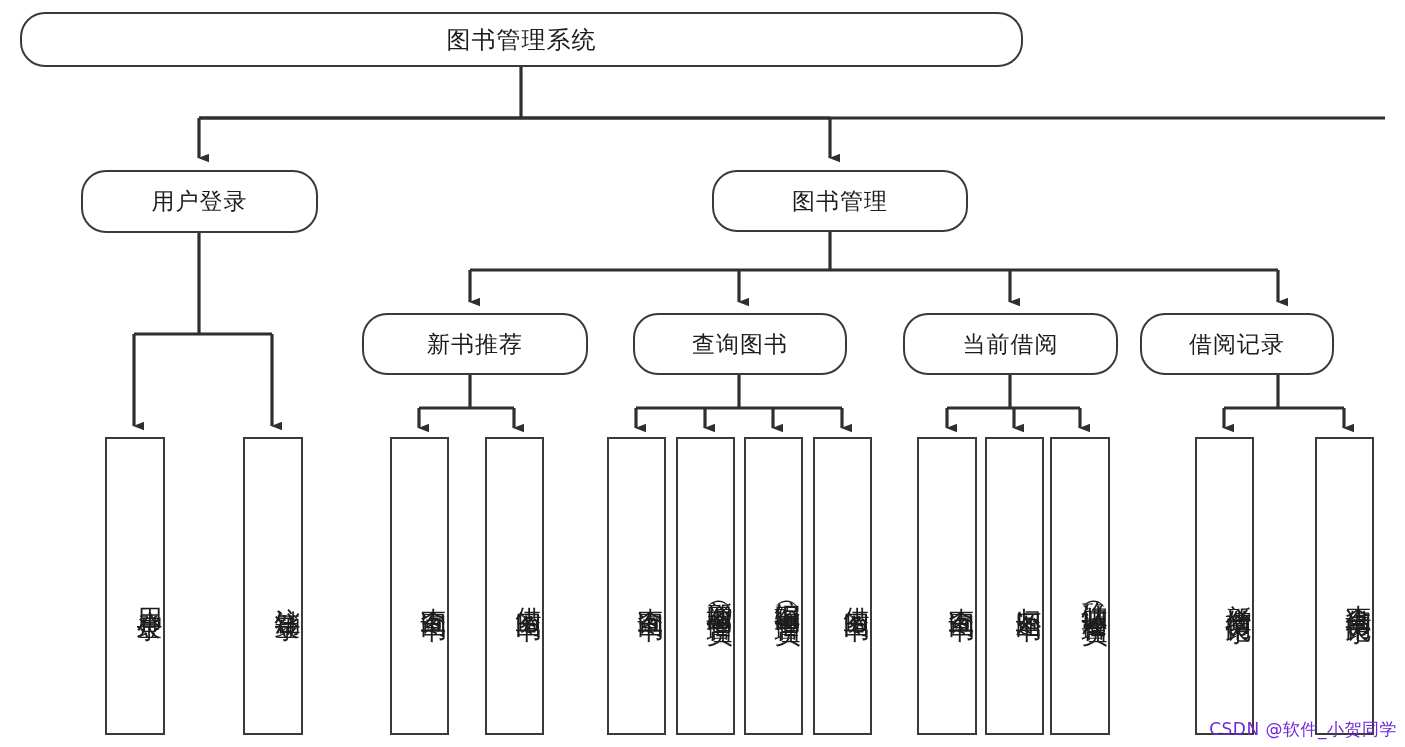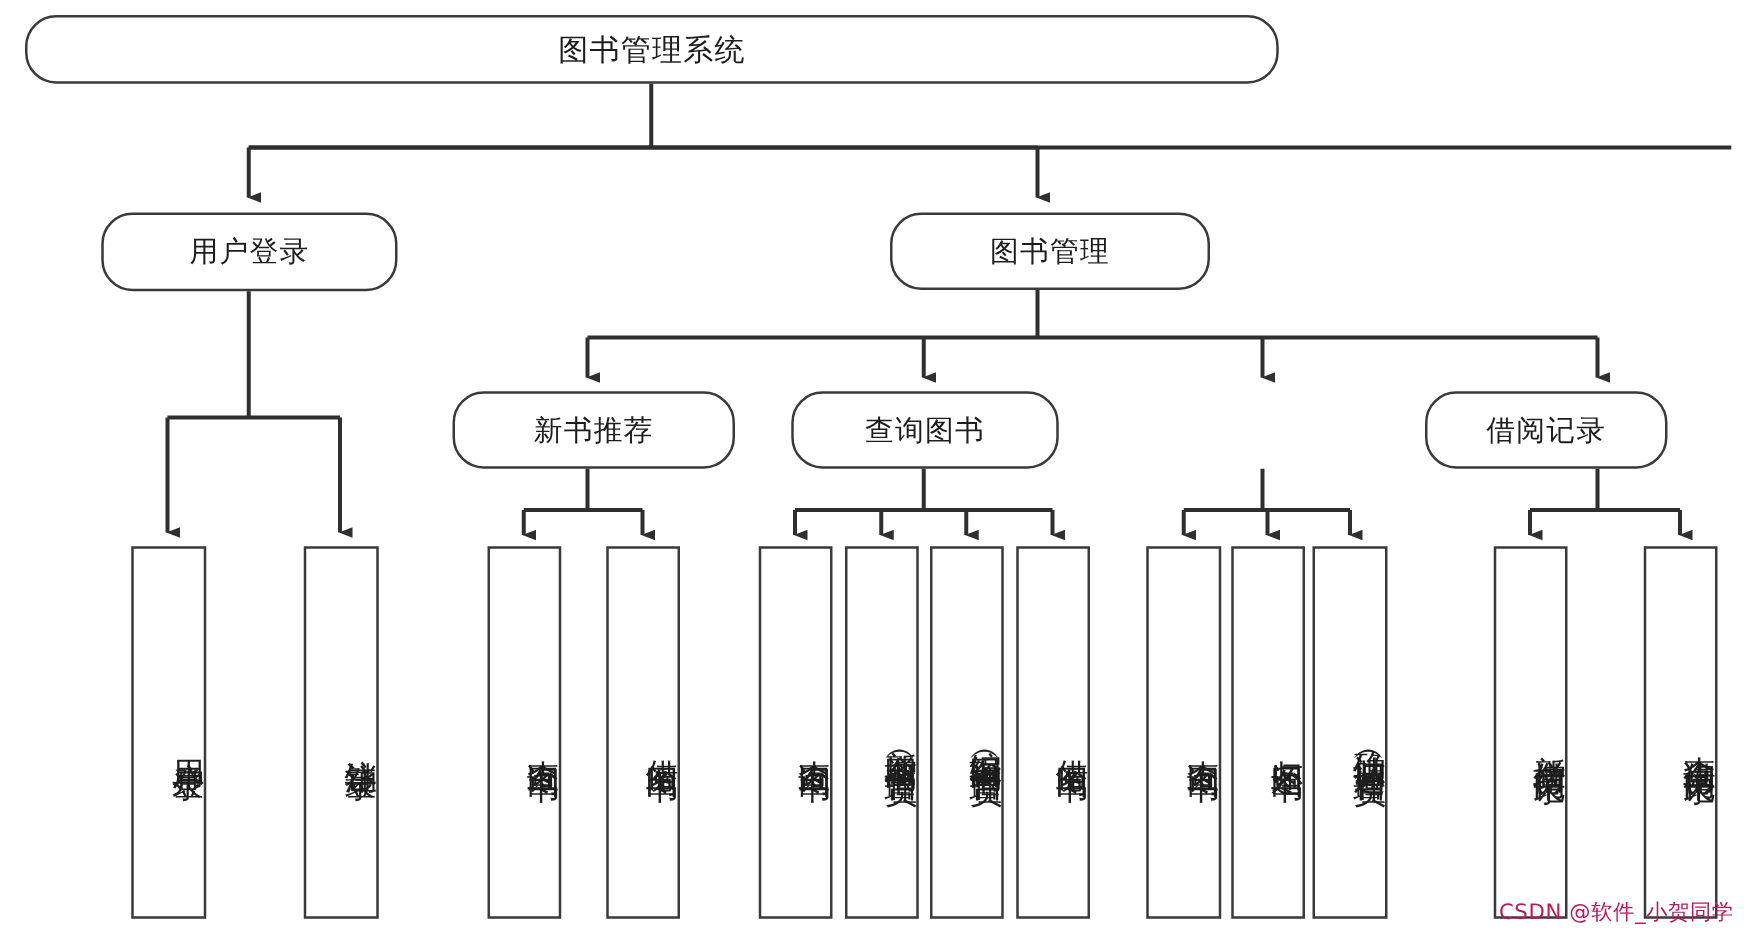--- a/index.html
+++ b/index.html
@@ -50,24 +50,24 @@
     padding-top: 14px;
     line-height: 1;
   }
   .node.v span {
     writing-mode: vertical-rl;
     text-orientation: upright;
     display: block;
   }
   #watermark {
     position: absolute;
-    right: 18px;
+    right: 8px;
     bottom: 6px;
     font-size: 17px;
-    color: #be185d;
+    color: #6d28d9;
     letter-spacing: 0.5px;
     z-index: 5;
     white-space: nowrap;
   }
 </style>
 </head>
 <body>
 
 <div id="canvas">
 
@@ -133,20 +133,23 @@
   <div class="node h" style="left:712px; top:170px; width:256px; height:62px;">
     <span>图书管理</span>
   </div>
 
   <div class="node h" style="left:362px; top:313px; width:226px; height:62px;">
     <span>新书推荐</span>
   </div>
   <div class="node h" style="left:633px; top:313px; width:214px; height:62px;">
     <span>查询图书</span>
   </div>
+  <div class="node h" style="left:903px; top:313px; width:215px; height:62px;">
+    <span>当前借阅</span>
+  </div>
   <div class="node h" style="left:1140px; top:313px; width:194px; height:62px;text-align:right;">
     <span>借阅记录</span>
   </div>
 
   <div class="node v" style="left:105px; top:437px; width:60px; height:298px;">
     <span>用户登录</span>
   </div>
   <div class="node v" style="left:243px; top:437px; width:60px; height:298px;">
     <span>注销登录</span>
   </div>

